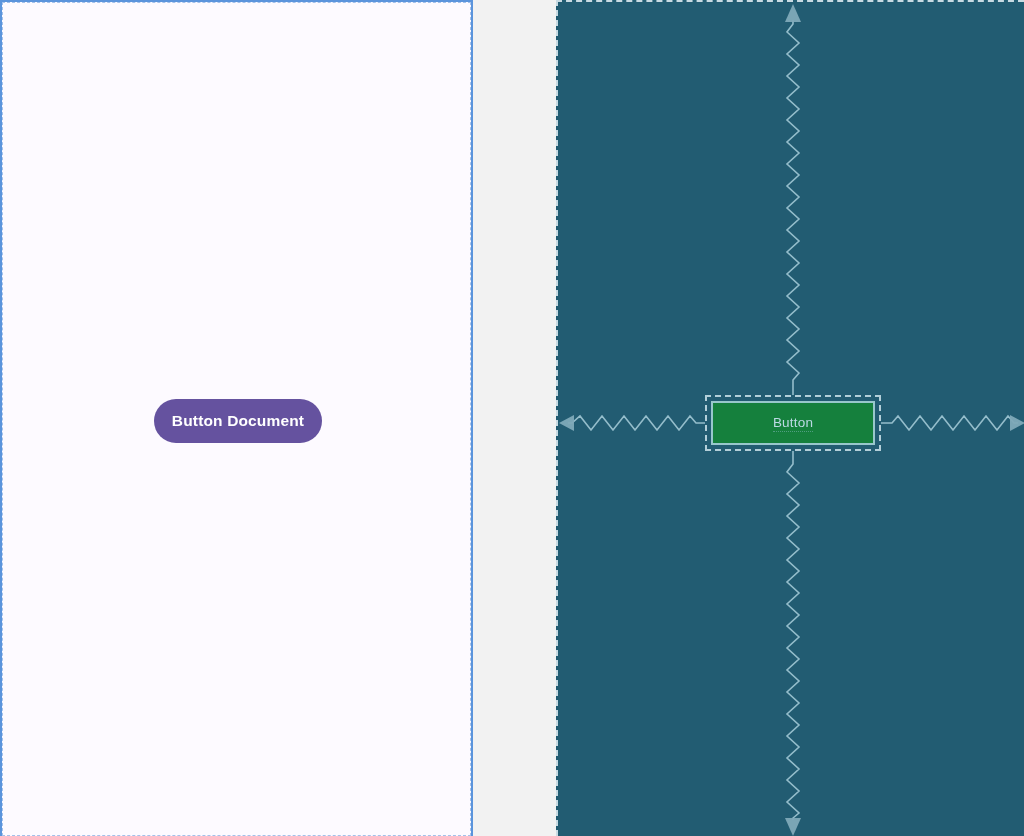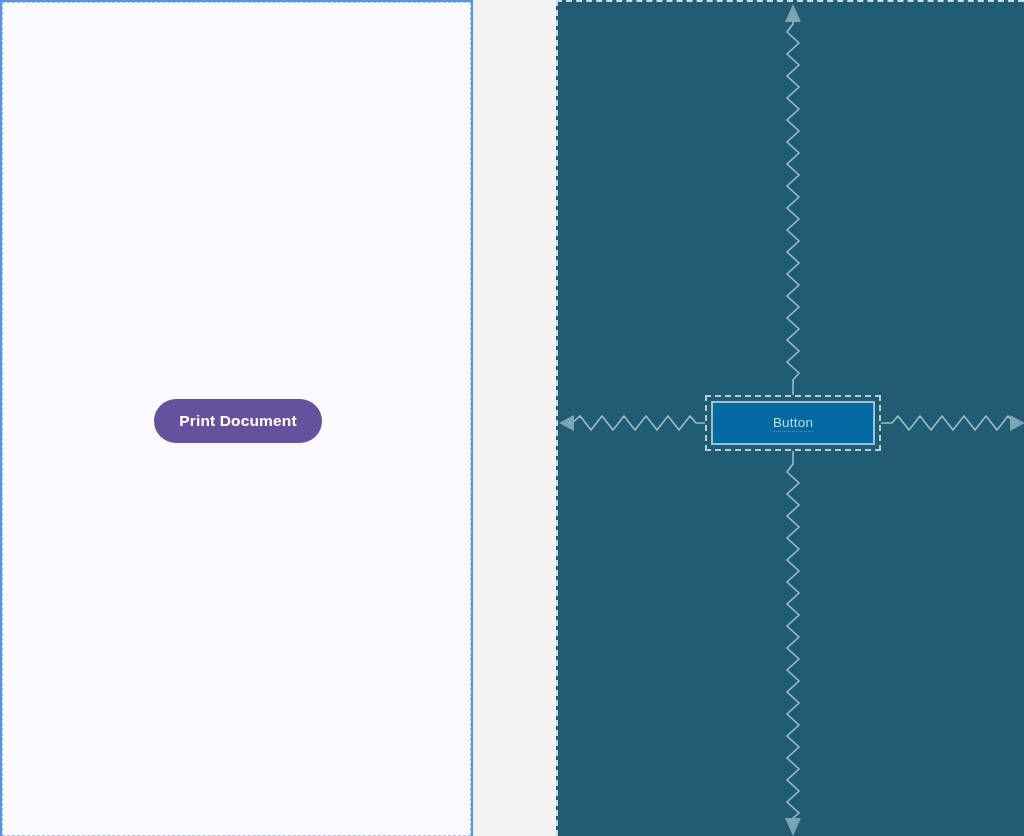--- a/index.html
+++ b/index.html
@@ -105,42 +105,42 @@
     box-sizing: border-box;
     border: 2px dashed rgba(205, 228, 236, 0.85);
     padding: 3px;
     background: transparent;
   }
   #inspect-button-inner {
     position: absolute;
     inset: 4px;
     box-sizing: border-box;
     border: 2px solid rgba(166, 206, 219, 0.9);
-    background: #0369a1;
+    background: #15803d;
     display: flex;
     align-items: center;
     justify-content: center;
   }
   #inspect-button-label {
     font-family: "Liberation Sans", sans-serif;
     font-size: 13.5px;
     color: #bcd9e4;
     letter-spacing: 0.2px;
     border-bottom: 1px dotted rgba(150, 195, 210, 0.45);
     padding-bottom: 1px;
   }
 </style>
 </head>
 <body>
 
 <div id="stage">
 
   <div id="doc-page">
     <button id="print-doc-button">
-      <span>Print Document</span>
+      <span>Button Document</span>
     </button>
   </div>
 
   <div id="panel-gap"></div>
 
   <div id="inspect-panel">
 
     <svg id="spring-layer" viewBox="0 0 468 836" width="468" height="836" xmlns="http://www.w3.org/2000/svg">
       <defs>
         <g id="arrowdefs"></g>

